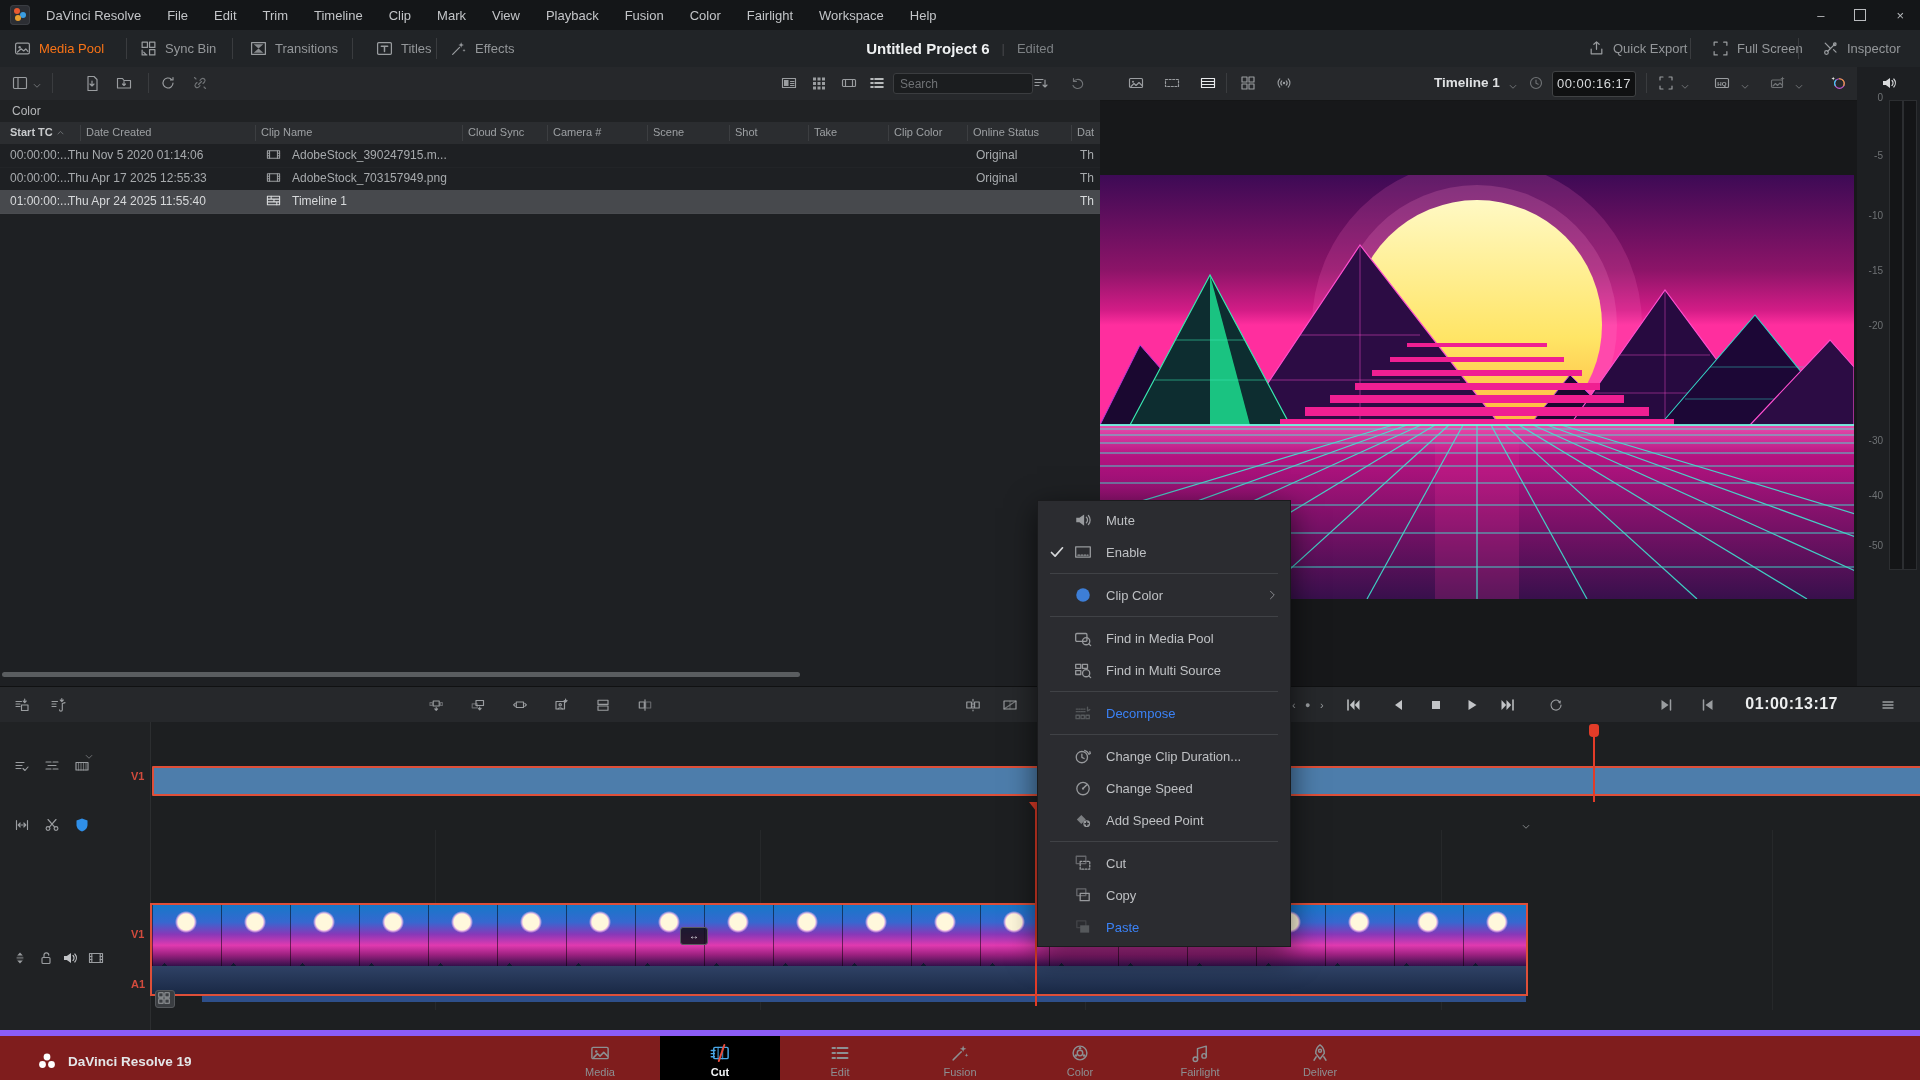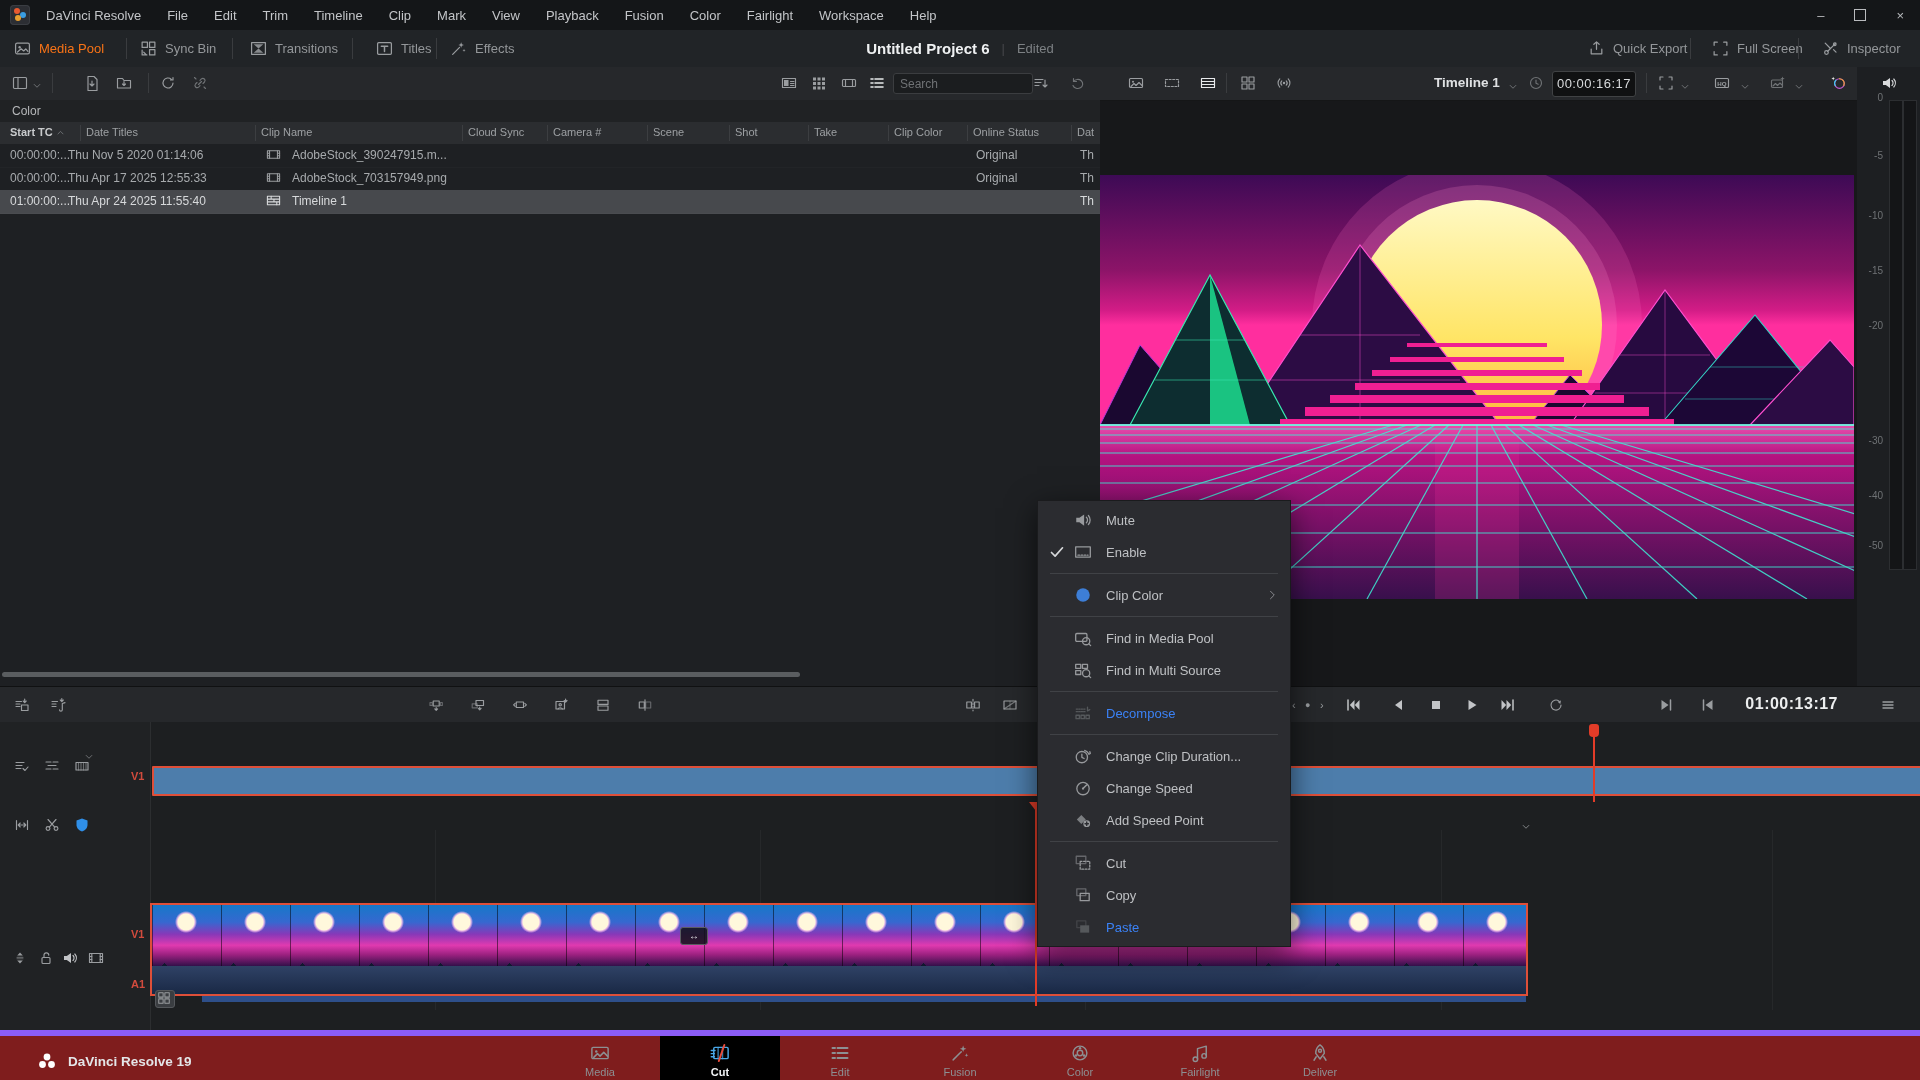--- a/index.html
+++ b/index.html
@@ -334,21 +334,21 @@
       <span class="i16" style="left:1070px;top:8px;color:#6f7275">
           <svg viewBox="0 0 16 16" fill="none" stroke="currentColor" stroke-width="1.15" stroke-linecap="round" stroke-linejoin="round">
             <path d="M3.5 6.5a5 4.5 0 1 1-.5 4"></path>
             <path d="M3.5 3.5v3h3"></path>
           </svg>
         </span>
     </div>
     <div class="mp-bin">Color</div>
     <div class="mp-head" id="mpHead">
         <span class="cell" style="left: 10px; color: rgb(201, 203, 205); font-weight: bold;">Start TC</span>
-        <span class="cell" style="left: 86px;">Date Titles</span>
+        <span class="cell" style="left: 86px;">Date Created</span>
         <span class="cell" style="left: 261px;">Clip Name</span>
         <span class="cell" style="left: 468px;">Cloud Sync</span>
         <span class="cell" style="left: 553px;">Camera #</span>
         <span class="cell" style="left: 653px;">Scene</span>
         <span class="cell" style="left: 735px;">Shot</span>
         <span class="cell" style="left: 814px;">Take</span>
         <span class="cell" style="left: 894px;">Clip Color</span>
         <span class="cell" style="left: 973px;">Online Status</span>
         <span class="cell" style="left: 1077px;">Dat</span>
         <span class="chev" style="left: 56px; top: 5px; width: 9px; height: 9px;"><svg viewBox="0 0 16 16" fill="none" stroke="currentColor" stroke-width="1.15" stroke-linecap="round" stroke-linejoin="round">

